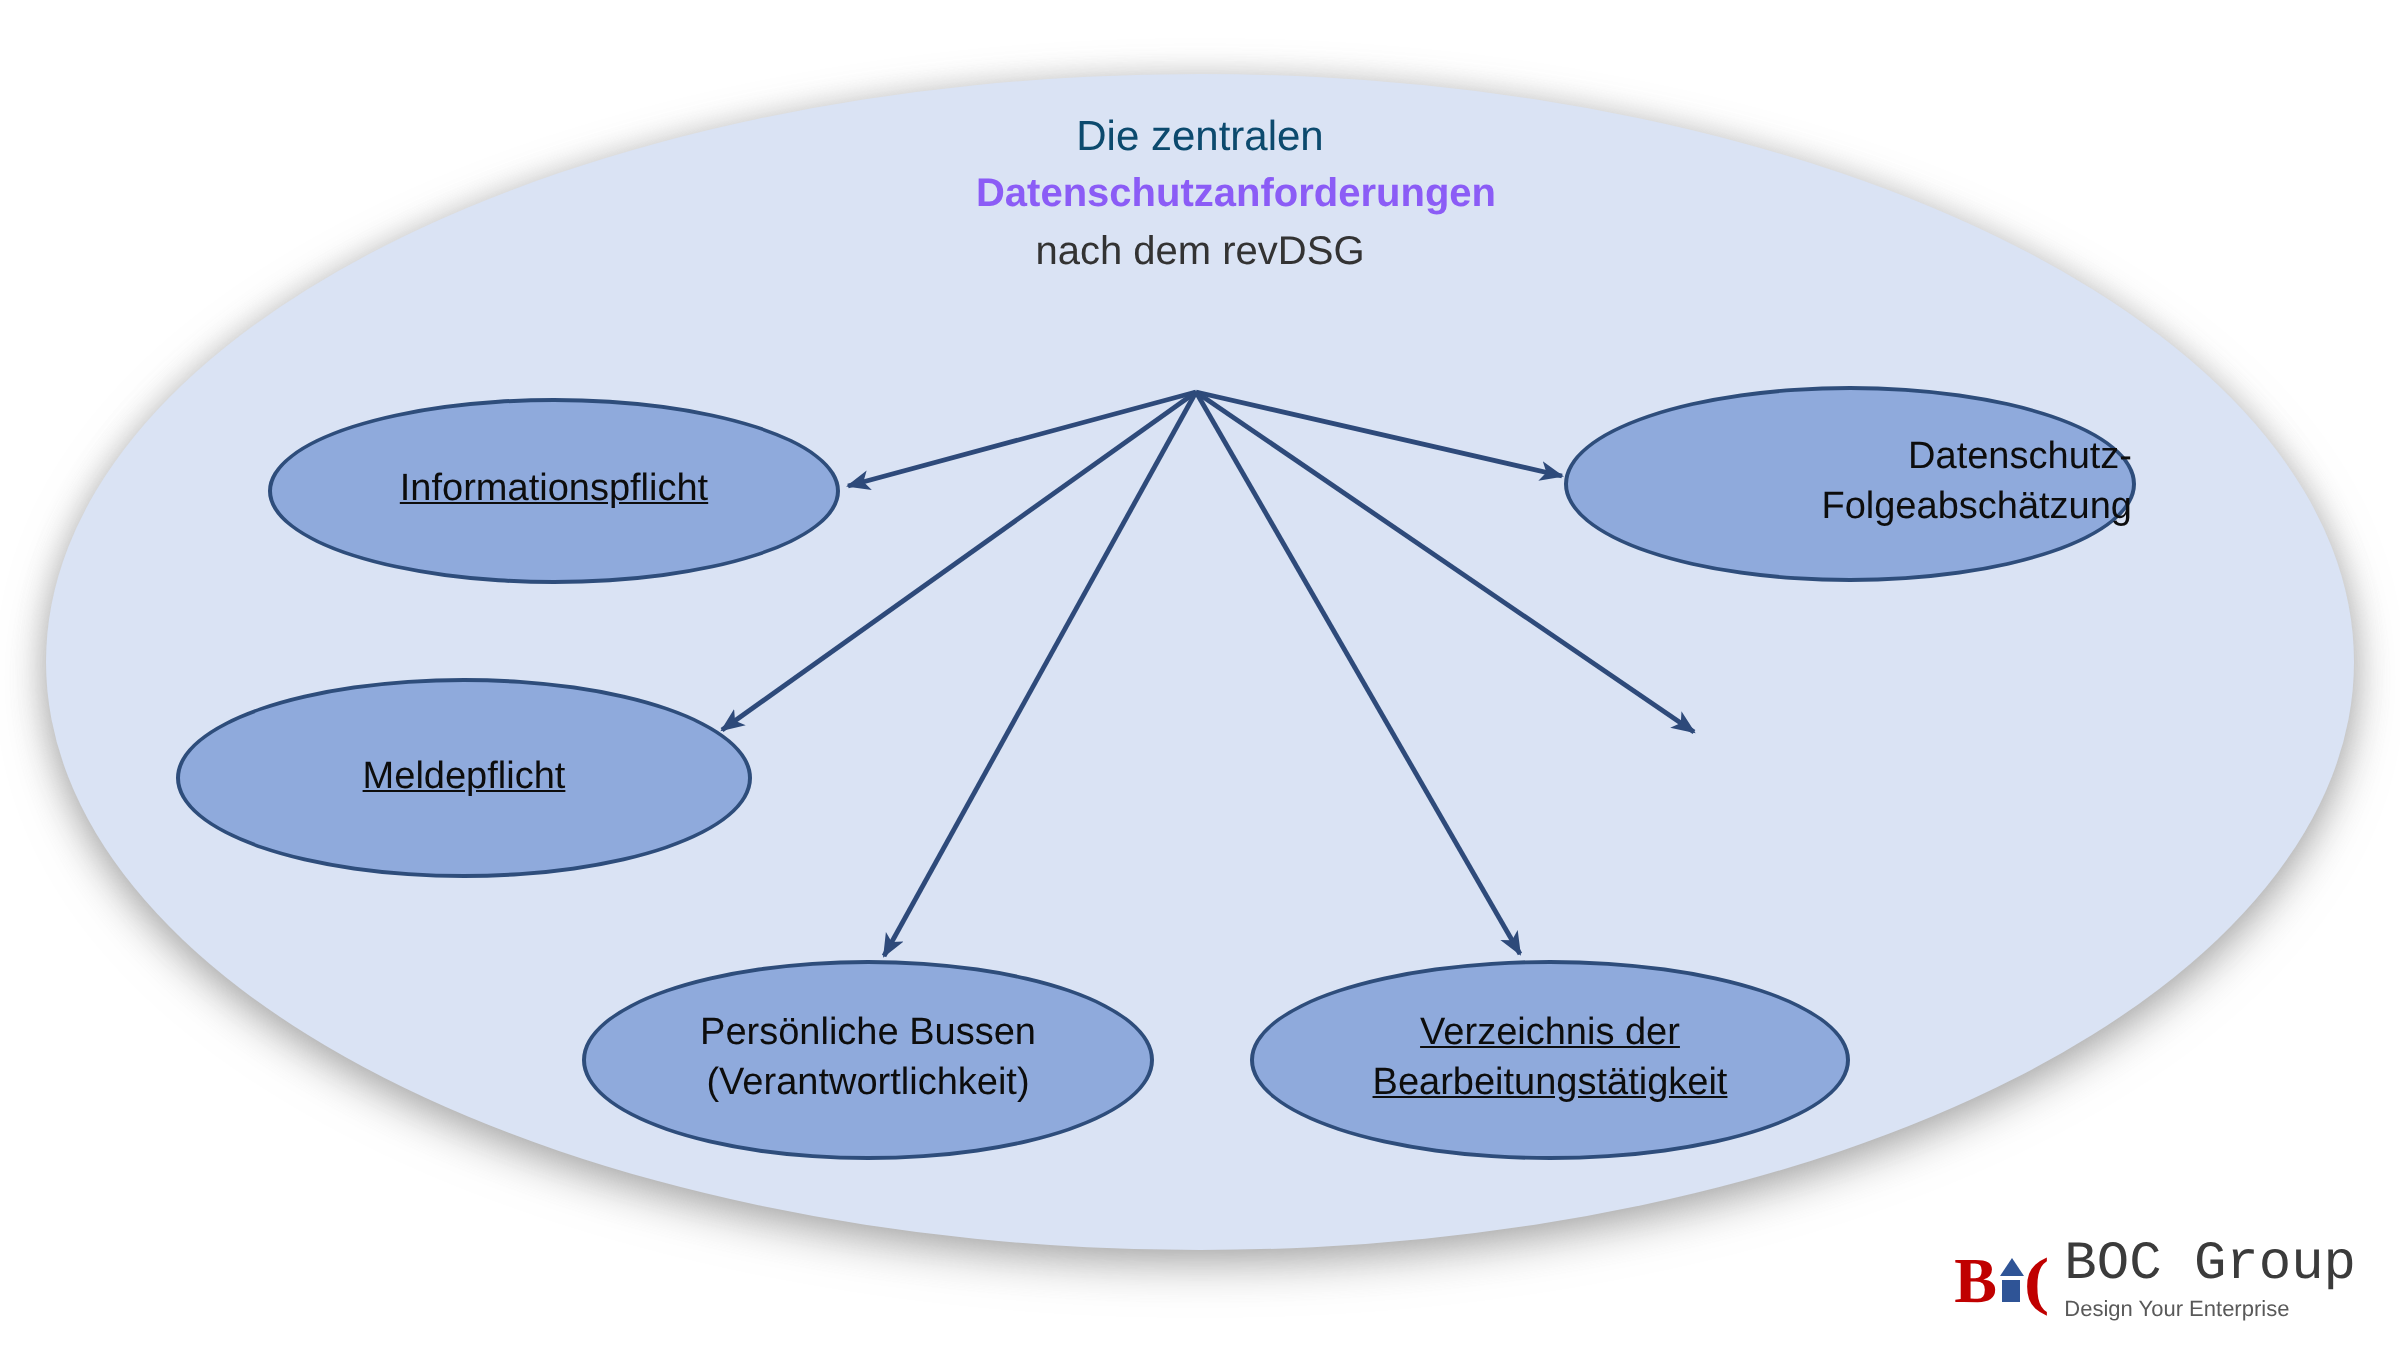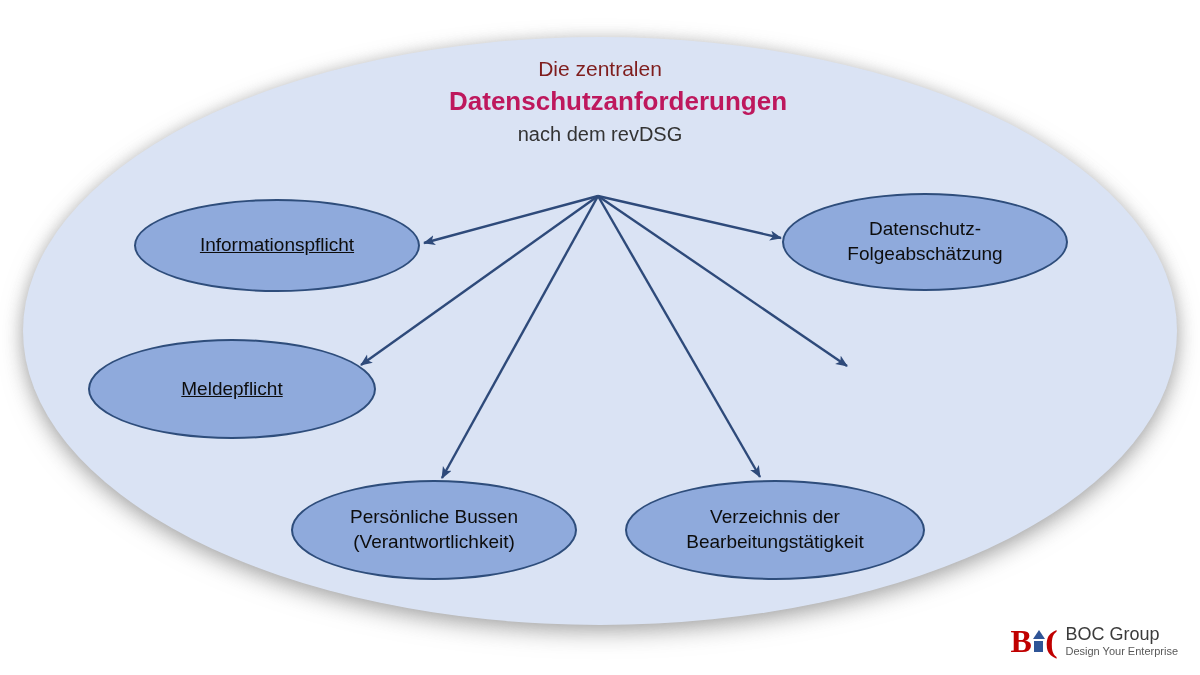--- a/index.html
+++ b/index.html
@@ -19,22 +19,22 @@
   .stage{position:relative;width:1200px;height:675px;background:#ffffff;overflow:hidden;}
 
   .big-ellipse{
     position:absolute;left:23px;top:37px;width:1154px;height:588px;
     background:var(--canvas-fill);
     border-radius:50%;
     box-shadow:0 8px 22px rgba(120,120,120,.55), 0 0 14px rgba(150,150,150,.35);
   }
 
   .title-block{position:absolute;left:0;right:0;top:57px;text-align:center;color:var(--title-text);}
-  .title-line1{font-size:21px;color:#7f1d1d;}
-  .title-line2{font-size:26px;font-weight:bold;color:#be185d;margin-top:5px;margin-left:36px;}
+  .title-line1{font-size:21px;color:#0c4a6e;}
+  .title-line2{font-size:20px;font-weight:bold;color:#8b5cf6;margin-top:5px;margin-left:36px;}
   .title-line3{font-size:20px;color:#333;margin-top:6px;}
 
   svg.arrows{position:absolute;left:0;top:0;width:1200px;height:675px;pointer-events:none;}
   svg.arrows line{stroke:var(--arrow);stroke-width:2.4;}
   svg.arrows .head{fill:var(--arrow);}
 
   .node{
     position:absolute;border-radius:50%;
     background:var(--node-fill);
     border:2.5px solid var(--node-border);
@@ -44,21 +44,21 @@
     box-sizing:border-box;
   }
 
   .logo{position:absolute;right:22px;bottom:14px;display:flex;align-items:center;gap:9px;}
   .logo-icon{display:flex;align-items:center;height:40px;}
   .logo-b,.logo-c{font-family:"Liberation Serif",serif;font-weight:bold;font-size:32px;color:var(--logo-red);line-height:1;}
   .logo-c{transform:scaleX(1.2);display:inline-block;}
   .logo-mid{display:flex;flex-direction:column;align-items:center;justify-content:center;margin:0 1px;}
   .logo-tri{width:0;height:0;border-left:6px solid transparent;border-right:6px solid transparent;border-bottom:9px solid var(--logo-blue);}
   .logo-sq{width:9px;height:11px;background:var(--logo-blue);margin-top:2px;}
-  .logo-name{font-family:Liberation Sans, sans-serif;font-size:18px;color:var(--logo-gray);line-height:1.05;}
+  .logo-name{font-family:Liberation Mono, monospace;font-size:27px;color:var(--logo-gray);line-height:1.05;}
   .logo-tagline{font-size:11px;color:var(--logo-tagline);margin-top:2px;}
 </style>
 </head>
 <body>
 
 <div class="stage">
 
   <div class="big-ellipse"></div>
 
   <div class="title-block">
@@ -78,36 +78,36 @@
     <line x1="598" y1="196" x2="361" y2="365" marker-end="url(#ah)"></line>
     <line x1="598" y1="196" x2="847" y2="366" marker-end="url(#ah)"></line>
     <line x1="598" y1="196" x2="442" y2="478" marker-end="url(#ah)"></line>
     <line x1="598" y1="196" x2="760" y2="477" marker-end="url(#ah)"></line>
   </svg>
 
   <div class="node" style="left:134px;top:199px;width:286px;height:93px;text-decoration:underline;">
     <span>Informationspflicht</span>
   </div>
 
-  <div class="node" style="left:782px;top:193px;width:286px;height:98px;">
+  <div class="node" style="left:782px;top:193px;width:286px;height:98px;align-items:flex-end;">
     <span>Datenschutz-</span>
     <span>Folgeabschätzung</span>
   </div>
 
   <div class="node" style="left:88px;top:339px;width:288px;height:100px;text-decoration:underline;">
     <span>Meldepflicht</span>
   </div>
 
 
   <div class="node" style="left:291px;top:480px;width:286px;height:100px;">
     <span>Persönliche Bussen</span>
     <span>(Verantwortlichkeit)</span>
   </div>
 
-  <div class="node" style="left:625px;top:480px;width:300px;height:100px;">
+  <div class="node" style="left:625px;top:480px;width:300px;height:100px;text-decoration:underline;">
     <span>Verzeichnis der</span>
     <span>Bearbeitungstätigkeit</span>
   </div>
 
   <div class="logo">
     <div class="logo-icon">
       <span class="logo-b">B</span>
       <span class="logo-mid">
         <span class="logo-tri"></span>
         <span class="logo-sq"></span>

